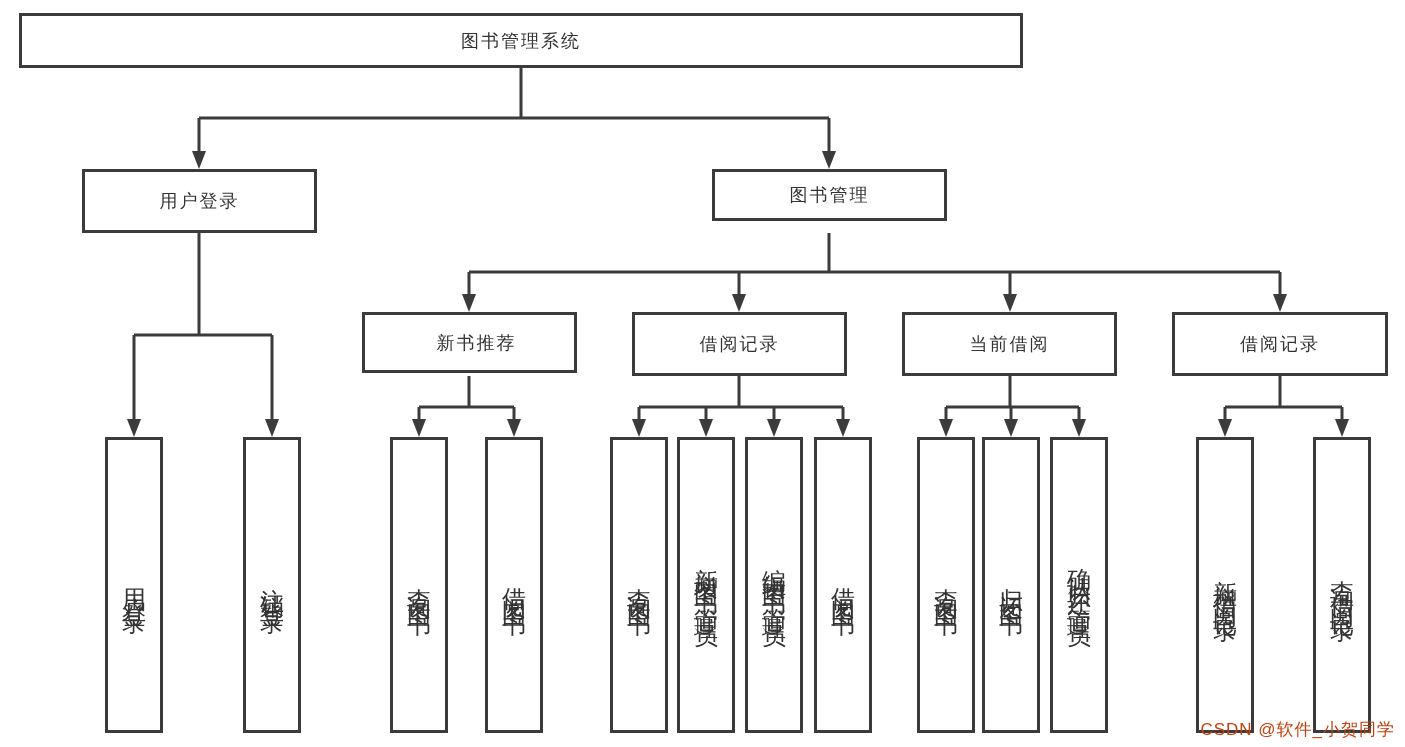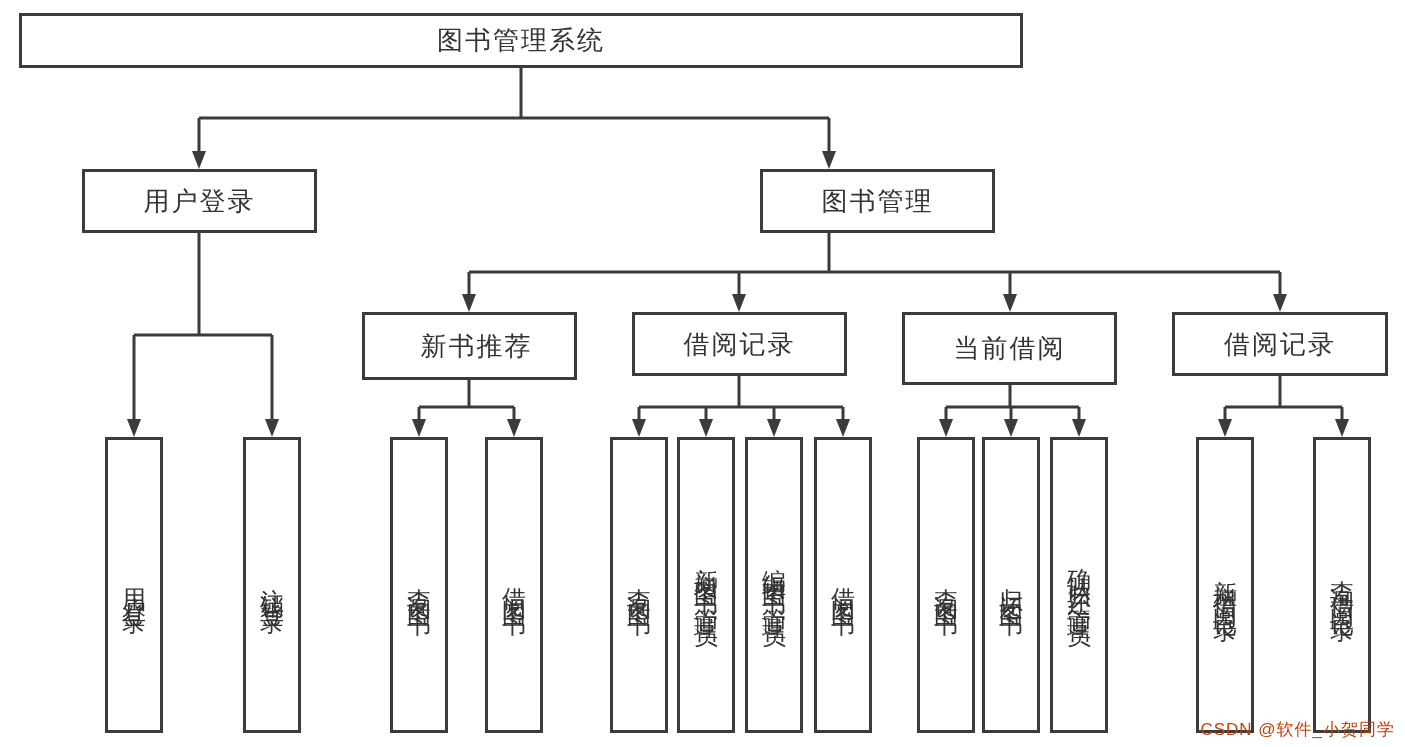--- a/index.html
+++ b/index.html
@@ -22,21 +22,21 @@
     box-sizing: border-box;
     background: #ffffff;
     border: 3px solid #3b3b3b;
     color: #333333;
     display: flex;
     align-items: center;
     justify-content: center;
     text-align: center;
   }
   .hbox {
-    font-size: 26px;
+    font-size: 18px;
     letter-spacing: 2px;
   }
   .vbox {
     writing-mode: vertical-rl;
     text-orientation: mixed;
     font-size: 24px;
     letter-spacing: 8px;
     line-height: 1;
   }
   .watermark {
@@ -82,25 +82,25 @@
       <polygon points="1004,419 1018,419 1011,437"></polygon>
       <polygon points="1072,419 1086,419 1079,437"></polygon>
       <polygon points="1218,419 1232,419 1225,437"></polygon>
       <polygon points="1335,419 1349,419 1342,437"></polygon>
     </g>
   </svg>
 
   <div class="box hbox" style="left:19px; top:13px; width:1004px; height:55px;">图书管理系统</div>
 
   <div class="box hbox" style="left:82px; top:169px; width:235px; height:64px;">用户登录</div>
-  <div class="box hbox" style="left:712px; top:169px; width:235px; height:64px;margin-left:48px;">图书管理</div>
+  <div class="box hbox" style="left:712px; top:169px; width:235px; height:52px;">图书管理</div>
 
-  <div class="box hbox" style="left:362px; top:312px; width:215px; height:68px;padding-left:14px;">新书推荐</div>
+  <div class="box hbox" style="left:362px; top:312px; width:215px; height:61px;padding-left:14px;">新书推荐</div>
   <div class="box hbox" style="left:632px; top:312px; width:215px; height:64px;">借阅记录</div>
-  <div class="box hbox" style="left:902px; top:312px; width:215px; height:73px;">当前借阅</div>
+  <div class="box hbox" style="left:902px; top:312px; width:215px; height:64px;">当前借阅</div>
   <div class="box hbox" style="left:1172px; top:312px; width:216px; height:64px;">借阅记录</div>
 
   <div class="box vbox" style="left:105px; top:437px; width:58px; height:296px;">用户登录</div>
   <div class="box vbox" style="left:243px; top:437px; width:58px; height:296px;">注销登录</div>
 
   <div class="box vbox" style="left:390px; top:437px; width:58px; height:296px;">查询图书</div>
   <div class="box vbox" style="left:485px; top:437px; width:58px; height:296px;">借阅图书</div>
 
   <div class="box vbox" style="left:610px; top:437px; width:58px; height:296px;">查询图书</div>
   <div class="box vbox" style="left:677px; top:437px; width:58px; height:296px;">新增图书（管理员）</div>

